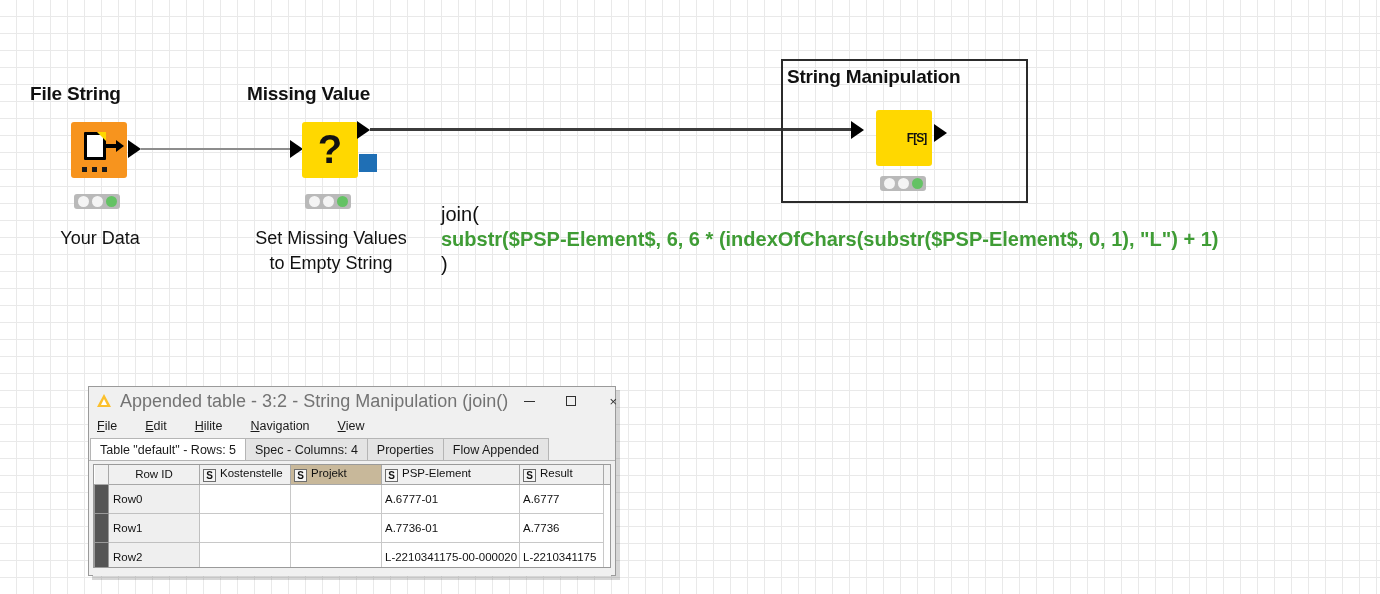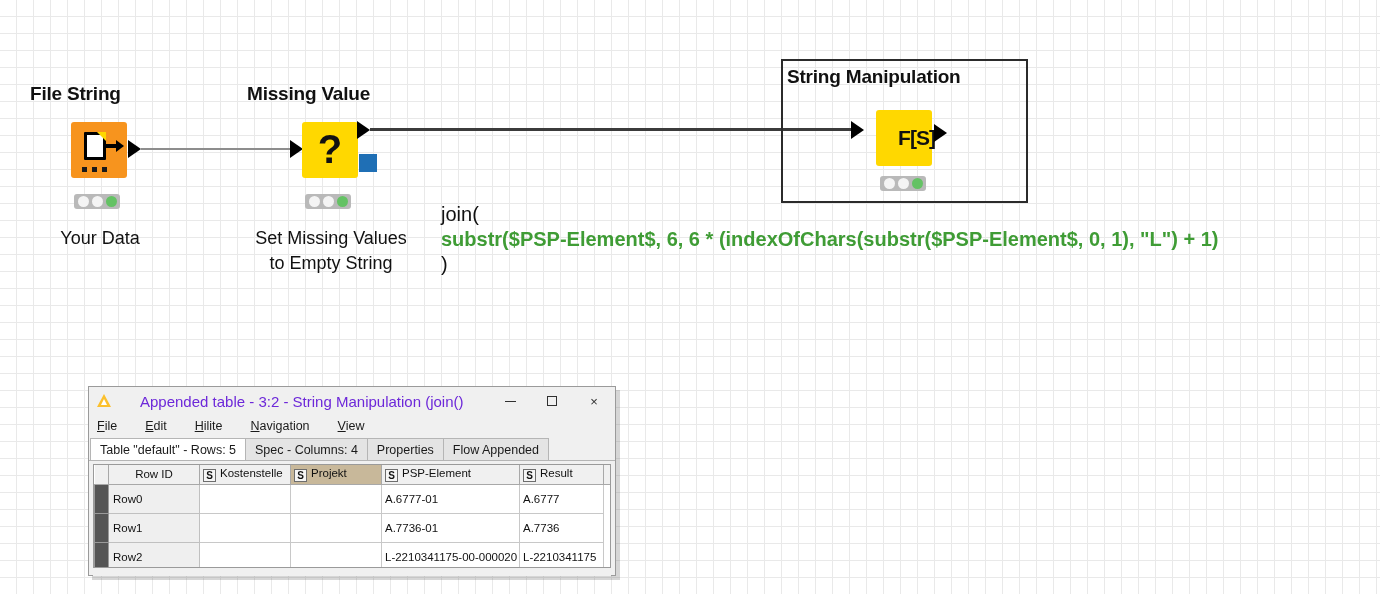--- a/index.html
+++ b/index.html
@@ -140,21 +140,21 @@
     line-height: 1;
     padding-bottom: 2px;
     box-sizing: border-box;
   }
   .glyph-fs {
     position: absolute;
     left: 0; top: 0; right: 0; bottom: 0;
     display: flex; align-items: center; justify-content: center;
     font-family: "Liberation Sans", sans-serif;
     font-weight: bold;
-    font-size: 21px;
+    font-size: 12px;
     color: #111111;
     letter-spacing: -1px;
     padding-left: 25px;
   }
 
   
   #code-annotation {
     position: absolute;
     left: 441px;
     top: 202px;
@@ -204,25 +204,24 @@
   .titlebar .ticon i::after {
     content: "";
     position: absolute;
     left: -3px; top: 5px;
     width: 0; height: 0;
     border-left: 3px solid transparent;
     border-right: 3px solid transparent;
     border-bottom: 6px solid #ffffff;
   }
   .titlebar .ttext {
-    font-size: 15px;
-    color: #6d28d9;
+    font-size: 18px;
+    color: #737373;
     white-space: nowrap;
     flex: 1 1 auto;
-    margin-left: 20px;
   }
   .win-btns { display: flex; align-items: center; flex: 0 0 auto; }
   .win-btn {
     width: 42px; height: 27px;
     display: flex; align-items: center; justify-content: center;
     color: #303030;
     font-size: 13px;
   }
   .win-btn .mn { display:block; width: 11px; height: 1px; background: #303030; }
   .win-btn .mx { display:block; width: 10px; height: 10px; border: 1px solid #303030; box-sizing: border-box; }

